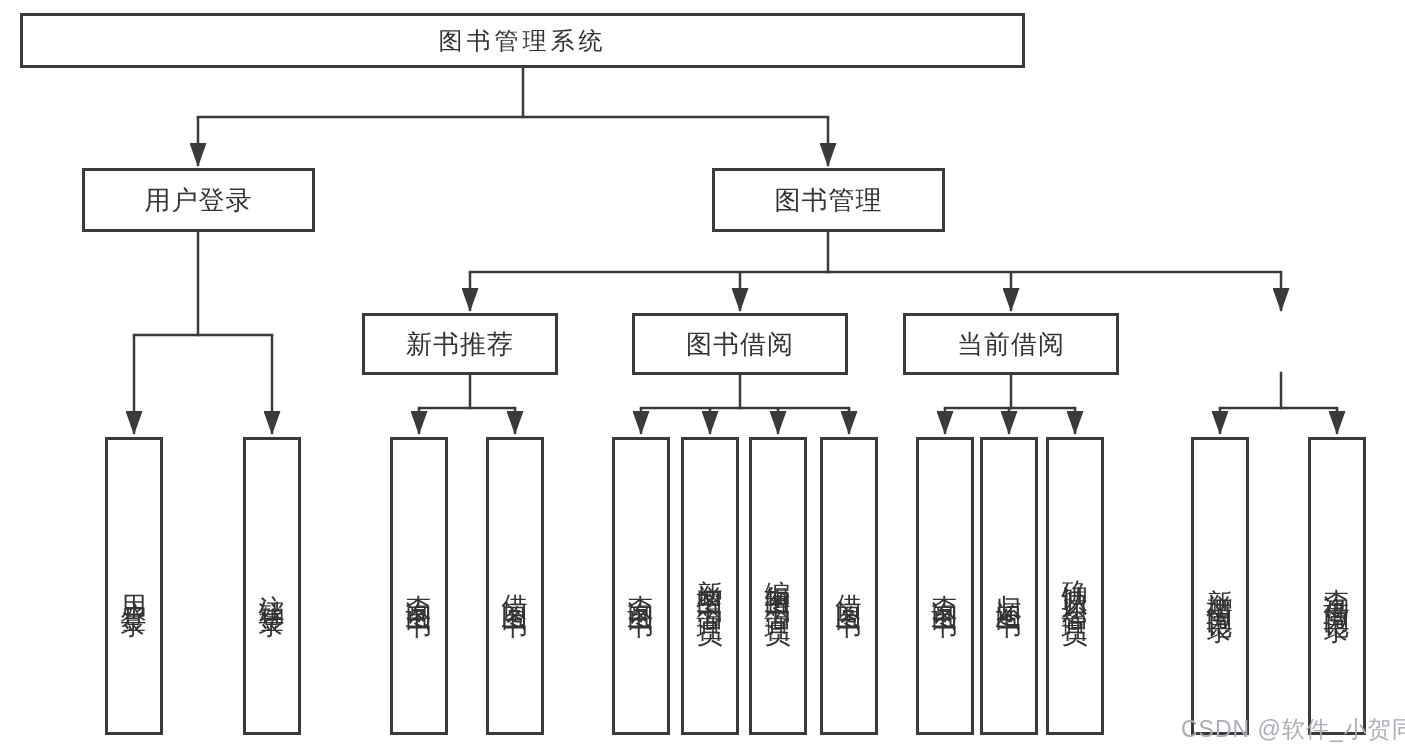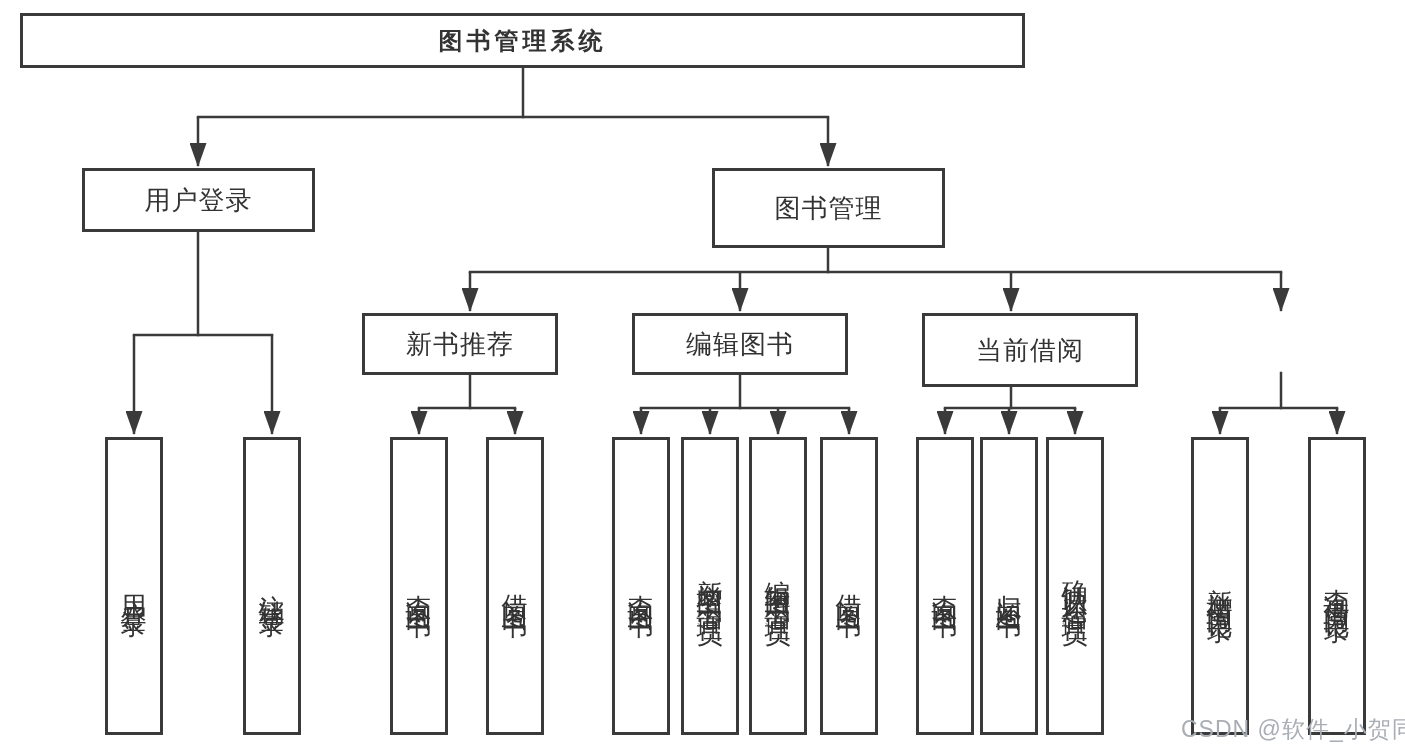--- a/index.html
+++ b/index.html
@@ -136,38 +136,38 @@
     </g>
 
     <g>
       <line class="rail" x1="1281" y1="373" x2="1281" y2="408"></line>
       <line class="rail" x1="1220" y1="408" x2="1337" y2="408"></line>
       <line class="stem" x1="1220" y1="408" x2="1220" y2="434" marker-end="url(#arrowhead)"></line>
       <line class="stem" x1="1337" y1="408" x2="1337" y2="434" marker-end="url(#arrowhead)"></line>
     </g>
   </svg>
 
-  <div class="box" style="left:20px; top:13px; width:1005px; height:55px;font-weight:bold;">
+  <div class="box" style="left:20px; top:13px; width:1005px; height:55px;">
     <span class="hlabel root-label">图书管理系统</span>
   </div>
 
   <div class="box" style="left:82px; top:168px; width:233px; height:64px;">
     <span class="hlabel">用户登录</span>
   </div>
-  <div class="box" style="left:712px; top:168px; width:233px; height:80px;">
+  <div class="box" style="left:712px; top:168px; width:233px; height:64px;">
     <span class="hlabel">图书管理</span>
   </div>
 
   <div class="box" style="left:362px; top:313px; width:196px; height:62px;">
     <span class="hlabel">新书推荐</span>
   </div>
   <div class="box" style="left:632px; top:313px; width:216px; height:62px;">
-    <span class="hlabel">编辑图书</span>
-  </div>
-  <div class="box" style="left:903px; top:313px; width:216px; height:74px;margin-left:19px;">
+    <span class="hlabel">图书借阅</span>
+  </div>
+  <div class="box" style="left:903px; top:313px; width:216px; height:62px;">
     <span class="hlabel">当前借阅</span>
   </div>
 
   <div class="box" style="left:105px; top:437px; width:58px; height:298px;">
     <span class="vlabel">用户登录</span>
   </div>
   <div class="box" style="left:243px; top:437px; width:58px; height:298px;">
     <span class="vlabel">注销登录</span>
   </div>
 

